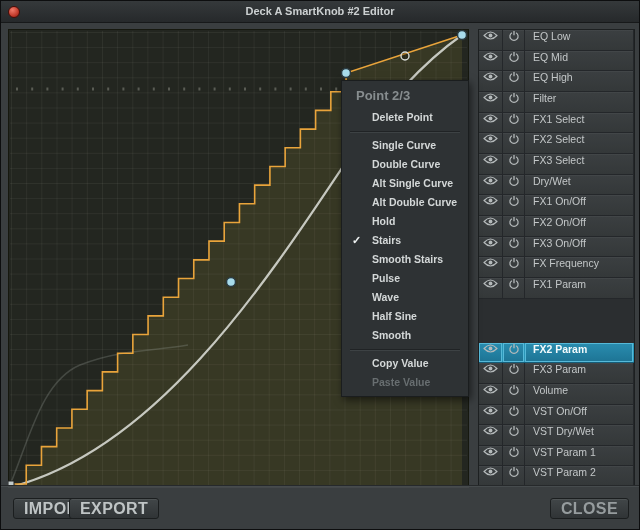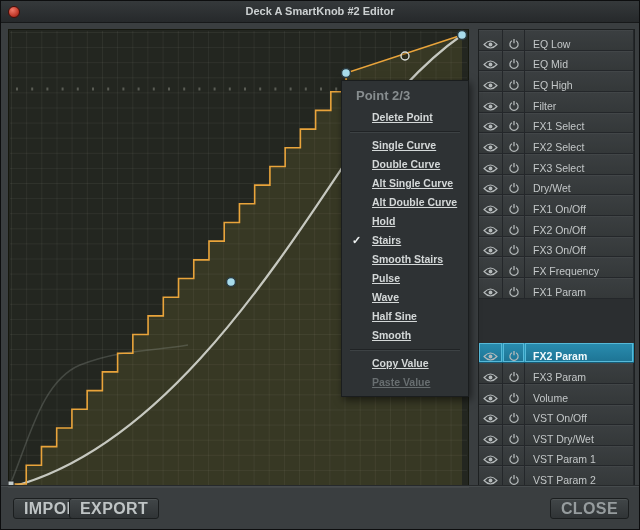--- a/index.html
+++ b/index.html
@@ -36,21 +36,21 @@
     display:flex;flex-direction:column;
     background:#2b2e30;border:1px solid #1d2021;
   }
   .row{
     flex:1;display:flex;align-items:stretch;min-height:0;
     background:linear-gradient(#3b3f41,#343839);
     border-bottom:1px solid #24272a;
   }
   .row:last-child{border-bottom:none;}
   .cell{
-    display:flex;align-items:flex-end;justify-content:center;
+    display:flex;align-items:flex-start;justify-content:center;
     border-right:1px solid #24272a;
     box-shadow:inset 0 1px 0 rgba(255,255,255,.04);
   }
   .cell.eye{width:24px;}
   .cell.power{width:22px;}
   .cell.label{flex:1;justify-content:flex-start;padding-left:8px;
     font-size:10.5px;color:#c3c7c8;white-space:nowrap;overflow:hidden;}
   .row.sel{background:linear-gradient(#2a8db0,#1d7494);border-bottom-color:#155c77;margin-top:44px;}
   .row.sel .cell{border-right-color:#2a96b8;box-shadow:inset 0 0 0 1px #56b9d8;}
   .row.sel .cell.label{color:#f2fafc;font-weight:bold;}
@@ -62,21 +62,20 @@
     box-shadow:2px 3px 8px rgba(0,0,0,.55);
     padding:2px 0 4px 0;z-index:10;
   }
   .menu-header{
     padding:5px 10px 5px 14px;font-size:13px;font-weight:bold;color:#878d8f;
   }
   .menu-item{
     position:relative;height:19px;line-height:19px;
     padding-left:30px;font-size:10.5px;font-weight:bold;color:#d4d8d8;
     white-space:nowrap;
-    text-decoration:underline;
   }
   .menu-item .check{
     position:absolute;left:10px;top:0;font-size:11px;color:#eef2f2;
   }
   .menu-item.disabled{color:#686e70;}
   .menu-sep{height:1px;margin:4px 8px;background:#202325;
     box-shadow:0 1px 0 #3d4244;}
   
   .footer{
     position:absolute;left:0;right:0;bottom:0;height:44px;

